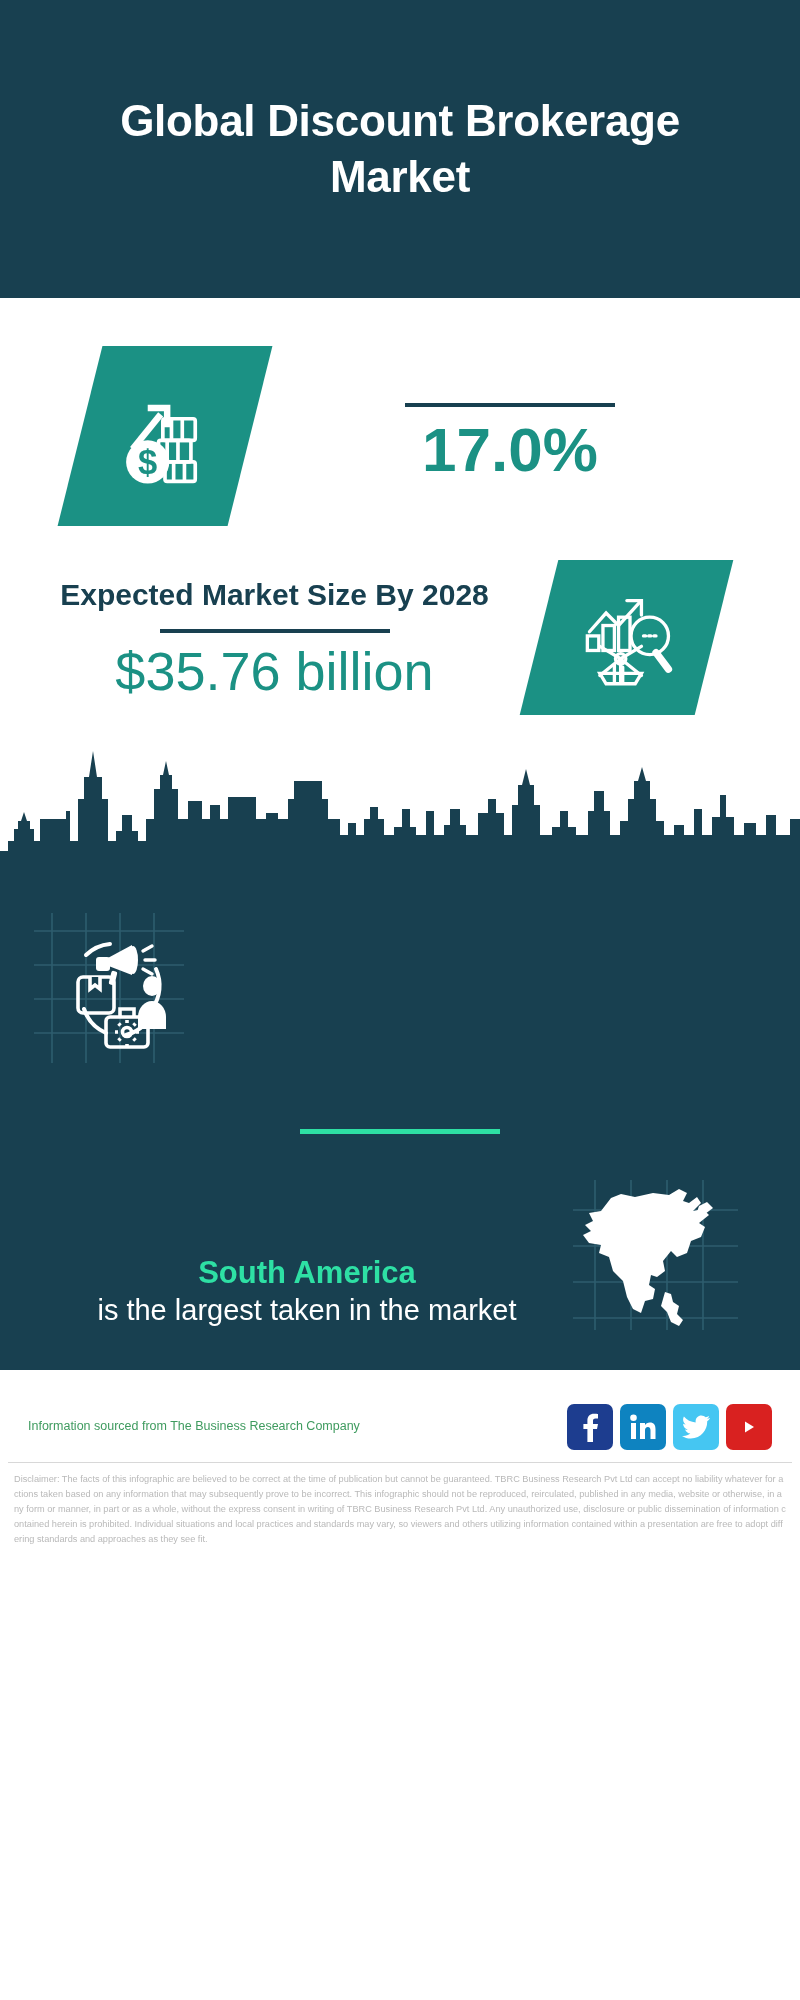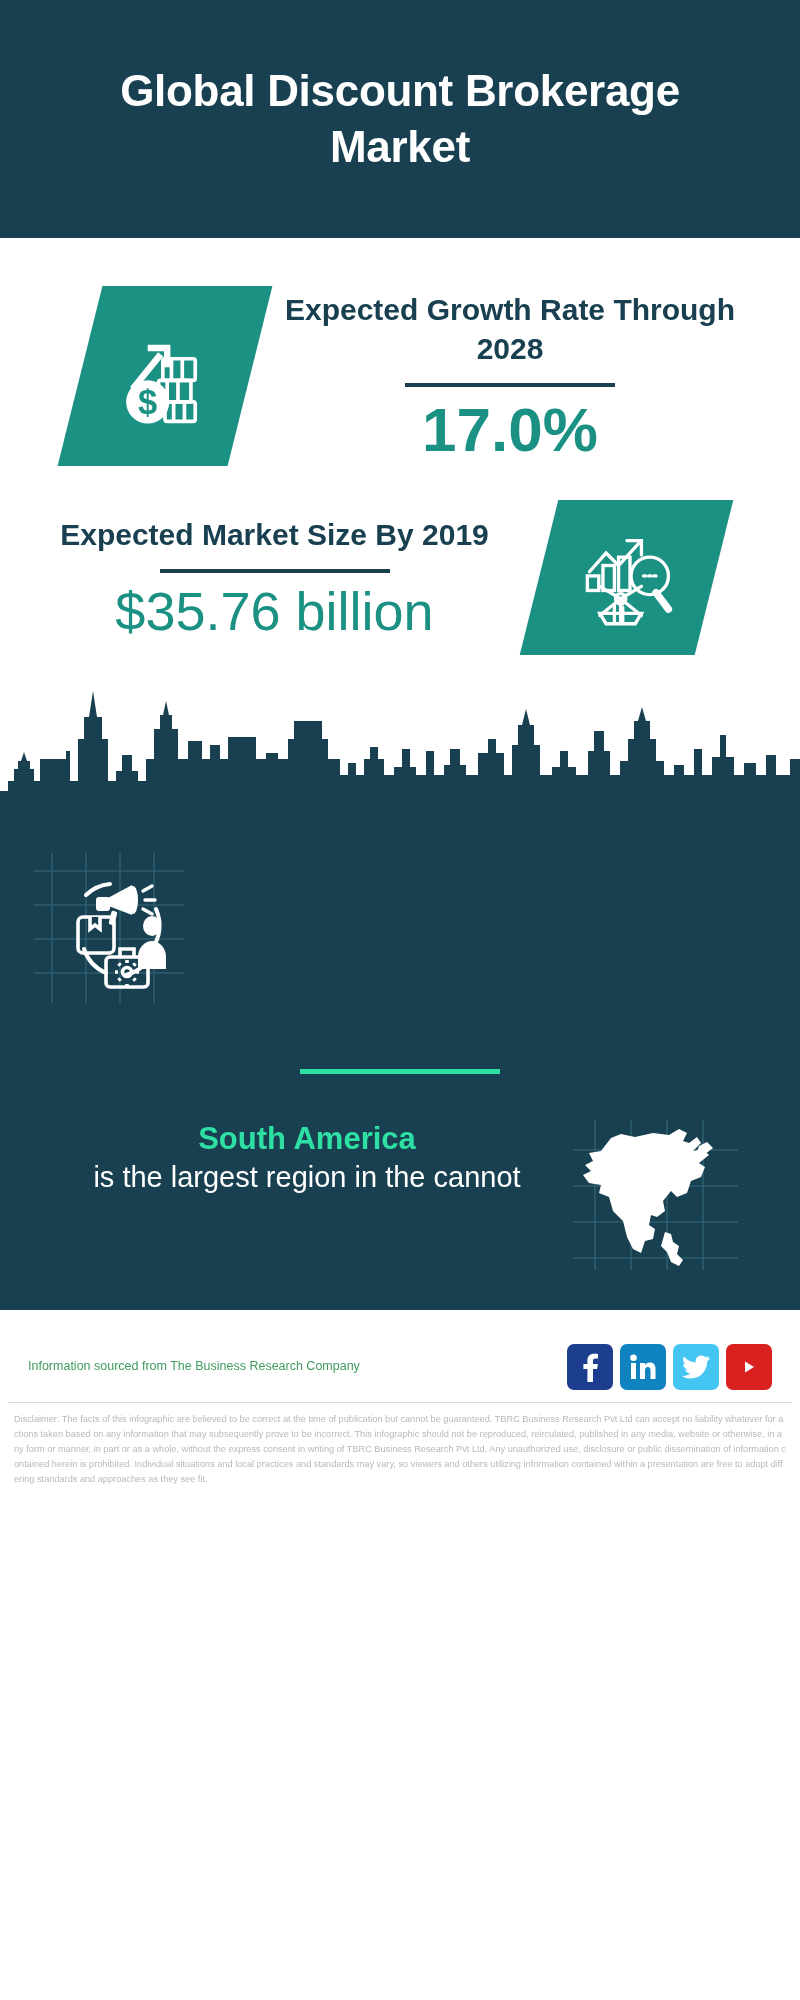--- a/index.html
+++ b/index.html
@@ -6,21 +6,21 @@
   html,body { width:800px; height:2000px; }
   body {
     font-family:"Liberation Sans", sans-serif;
     background:#ffffff;
     position:relative;
     overflow:hidden;
   }
 
   
   .header {
-    height:238px;
+    height:298px;
     background:#184050;
     display:flex;
     align-items:center;
     justify-content:center;
     padding:0 60px;
   }
   .header h1 {
     color:#ffffff;
     font-size:44px;
     line-height:1.28;
@@ -115,21 +115,21 @@
     line-height:1.3;
   }
 
   .rule-green {
     width:200px; height:5px; background:#2ee0a4;
     margin:66px auto 0 auto;
   }
 
   .row-region {
     display:flex;
-    align-items:flex-start;
+    align-items:flex-end;
     padding:46px 40px 0 19px;
   }
   .region-text { flex:1; text-align:center; padding-left:22px; }
   .region-name {
     color:#2ee0a4;
     font-size:31px;
     font-weight:bold;
     line-height:1.25;
   }
   .region-sub {
@@ -190,29 +190,28 @@
             <rect x="50" y="74" width="28" height="18" rx="2"></rect>
             <line x1="58" y1="74" x2="58" y2="92"></line>
             <line x1="68" y1="74" x2="68" y2="92"></line>
           </g>
           <circle cx="34" cy="74" r="20" fill="#fff"></circle>
           <text x="34" y="85" font-family="Liberation Sans, sans-serif" font-size="32" font-weight="bold" fill="#1b9184" text-anchor="middle">$</text>
         </svg>
       </div>
     </div>
     <div class="growth-text">
-      <div class="lbl">Expected Growth Rate Through 2028</div>
       <div class="rule-dark"></div>
       <div class="big-num">17.0%</div>
     </div>
   </div>
 
   <div class="row-size">
     <div class="size-text">
-      <div class="lbl">Expected Market Size By 2019</div>
+      <div class="lbl">Expected Market Size By 2028</div>
       <div class="rule-dark"></div>
       <div class="size-num">$35.76 billion</div>
     </div>
     <div class="para-tile right">
       <div class="inner">
         <svg width="104" height="104" viewBox="0 0 100 100" fill="none" stroke="#fff" stroke-width="3.2" stroke-linecap="round">
           <path d="M14 44 L30 26 L42 38 L62 16"></path>
           <path d="M50 14 L64 14 L64 28"></path>
           <rect x="12" y="48" width="11" height="14"></rect>
           <rect x="27" y="38" width="11" height="24"></rect>
@@ -285,21 +284,21 @@
         </g>
       </svg>
     </div>
   </div>
 
   <div class="rule-green"></div>
 
   <div class="row-region">
     <div class="region-text">
       <div class="region-name">South America</div>
-      <div class="region-sub">is the largest region in the cannot</div>
+      <div class="region-sub">is the largest taken in the market</div>
     </div>
     <div class="map-box">
       <svg width="165" height="150" viewBox="0 0 165 150" fill="none">
         <g stroke="#2e5d6e" stroke-width="1.6">
           <line x1="0" y1="30" x2="165" y2="30"></line>
           <line x1="0" y1="66" x2="165" y2="66"></line>
           <line x1="0" y1="102" x2="165" y2="102"></line>
           <line x1="0" y1="138" x2="165" y2="138"></line>
           <line x1="22" y1="0" x2="22" y2="150"></line>
           <line x1="58" y1="0" x2="58" y2="150"></line>

